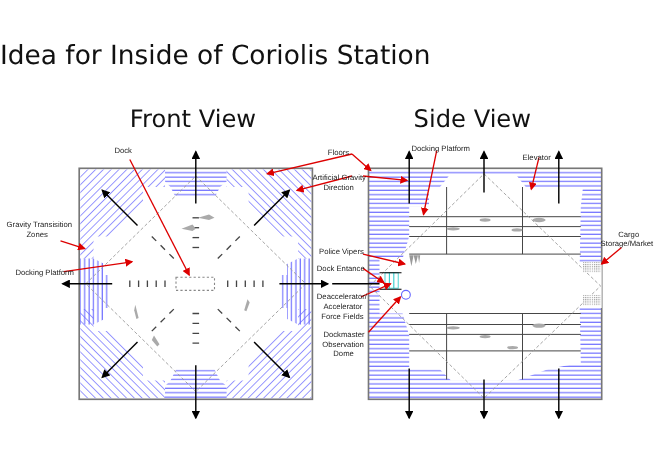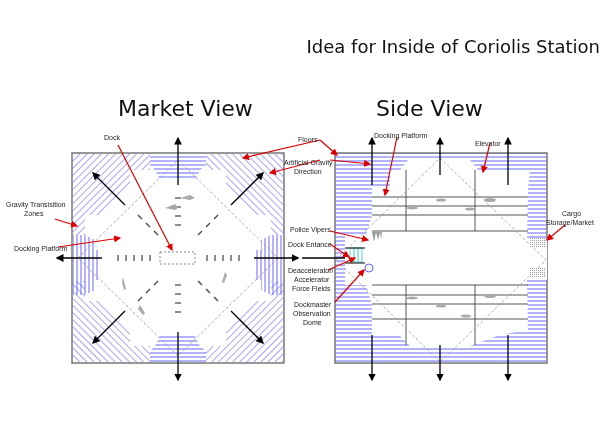--- a/index.html
+++ b/index.html
@@ -1,26 +1,26 @@
 <!DOCTYPE html>
 <html><head>
 <meta charset="utf-8">
 <style>
   html, body { margin:0; padding:0; background:#ffffff; }
   body { width:600px; height:424px; position:relative; overflow:hidden; font-family:"DejaVu Sans", sans-serif; }
-  .title { position:absolute; left:0; width:600px; top:36px; text-align:right; font-size:18px; color:#111; }
+  .title { position:absolute; left:0; width:600px; top:36px; text-align:left; font-size:24px; color:#111; }
   .view-title { position:absolute; top:96px; font-size:22px; color:#111; }
   .label { position:absolute; font-family:"Liberation Sans", sans-serif; font-size:7px; color:#222; text-align:center; line-height:9px; white-space:nowrap; }
   svg { position:absolute; left:0; top:0; }
 </style>
 </head>
 <body>
 
 <div class="title">Idea for Inside of Coriolis Station</div>
-<div class="view-title" style="left:118px;">Market View</div>
+<div class="view-title" style="left:118px;">Front View</div>
 <div class="view-title" style="left:376px;">Side View</div>
 
 <svg width="600" height="424" viewBox="0 0 600 424">
   <defs>
     <pattern id="diag1" patternUnits="userSpaceOnUse" width="5" height="5" patternTransform="rotate(45)">
       <line x1="0" y1="0" x2="0" y2="5" stroke="#6666ff" stroke-width="1.2"></line>
     </pattern>
     <pattern id="diag2" patternUnits="userSpaceOnUse" width="5" height="5" patternTransform="rotate(-45)">
       <line x1="0" y1="0" x2="0" y2="5" stroke="#6666ff" stroke-width="1.2"></line>
     </pattern>

